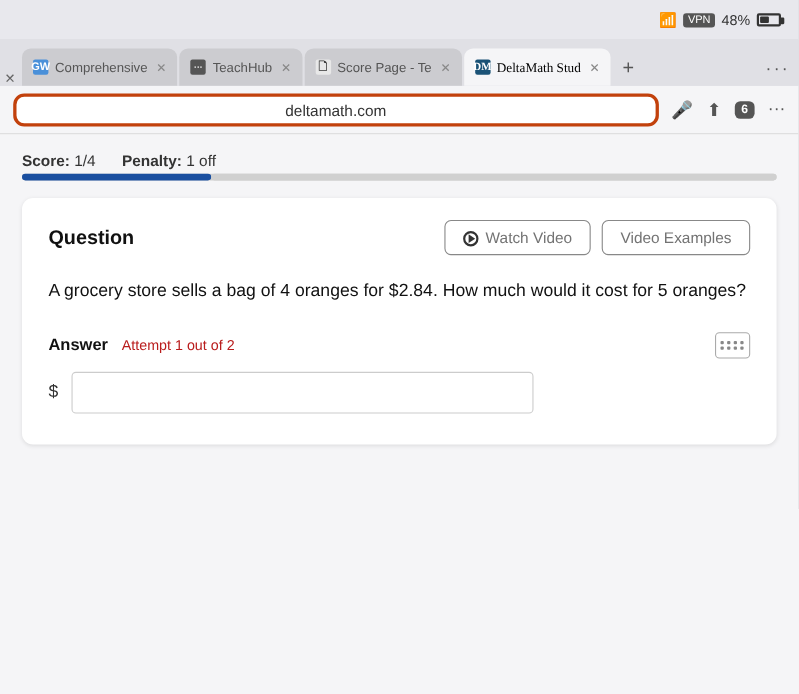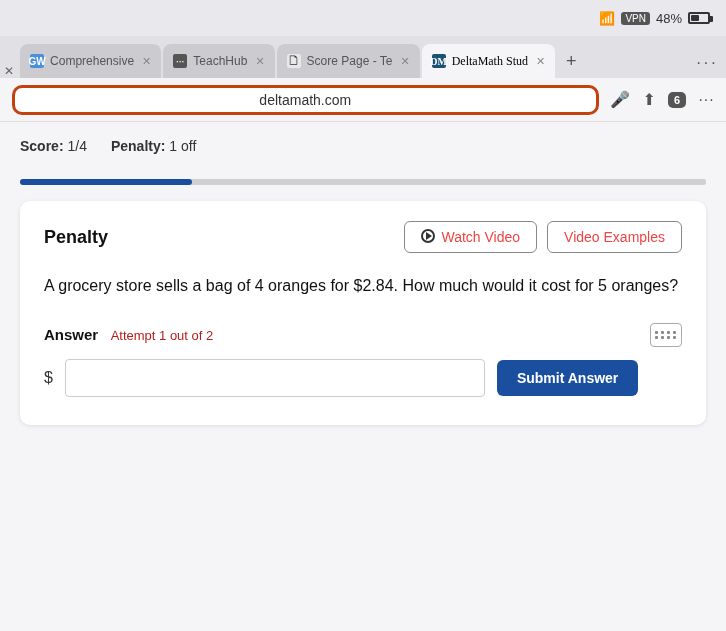--- a/index.html
+++ b/index.html
@@ -164,21 +164,21 @@
       background: #f5f5f7;
       padding: 16px 20px;
       min-height: calc(631px - 36px - 42px - 44px);
     }
 
     
     .score-row {
       display: flex;
       align-items: center;
       gap: 24px;
-      margin-bottom: 25px;
+      margin-bottom: 4px;
       font-size: 14px;
       color: #333;
     }
     .progress-bar-outer {
       height: 6px;
       background: #d0d0d0;
       border-radius: 3px;
       margin-bottom: 16px;
       display: flex;
       gap: 0;
@@ -209,24 +209,24 @@
     .header-buttons {
       display: flex;
       gap: 10px;
     }
     .header-btn {
       border: 1.5px solid #888;
       background: white;
       border-radius: 6px;
       padding: 7px 16px;
       font-size: 14px;
-      color: #ef4444;
-      cursor: pointer;
-      display: flex;
-      align-items: flex-start;
+      color: #737373;
+      cursor: pointer;
+      display: flex;
+      align-items: flex-end;
       gap: 6px;
     }
     .play-icon {
       width: 14px; height: 14px;
       border: 2px solid #333;
       border-radius: 50%;
       display: inline-flex;
       align-items: center;
       justify-content: center;
     }
@@ -384,21 +384,21 @@
   </div>
 
   <div class="progress-bar-outer">
     <div class="progress-segment" style="width:25%; background:#1a4fa0;"></div>
     <div class="progress-segment" style="width:75%; background:#d0d0d0;"></div>
   </div>
 
   <div class="question-card">
 
     <div class="question-header">
-      <span class="question-label">Penalty</span>
+      <span class="question-label">Question</span>
       <div class="header-buttons">
         <button class="header-btn">
           <span class="play-icon">
             <span class="play-triangle"></span>
           </span>
           <span>Watch Video</span>
         </button>
         <button class="header-btn">
           <span>Video Examples</span>
         </button>
@@ -423,18 +423,17 @@
             <div class="keyboard-dot"></div>
             <div class="keyboard-dot"></div>
             <div class="keyboard-dot"></div>
           </div>
         </div>
       </div>
 
       <div class="input-row">
         <span class="dollar-sign">$</span>
         <input type="text" class="answer-input" placeholder="" style="">
-        <button class="submit-btn">Submit Answer</button>
       </div>
     </div>
 
   </div>
 </div>
 
 </body></html>

